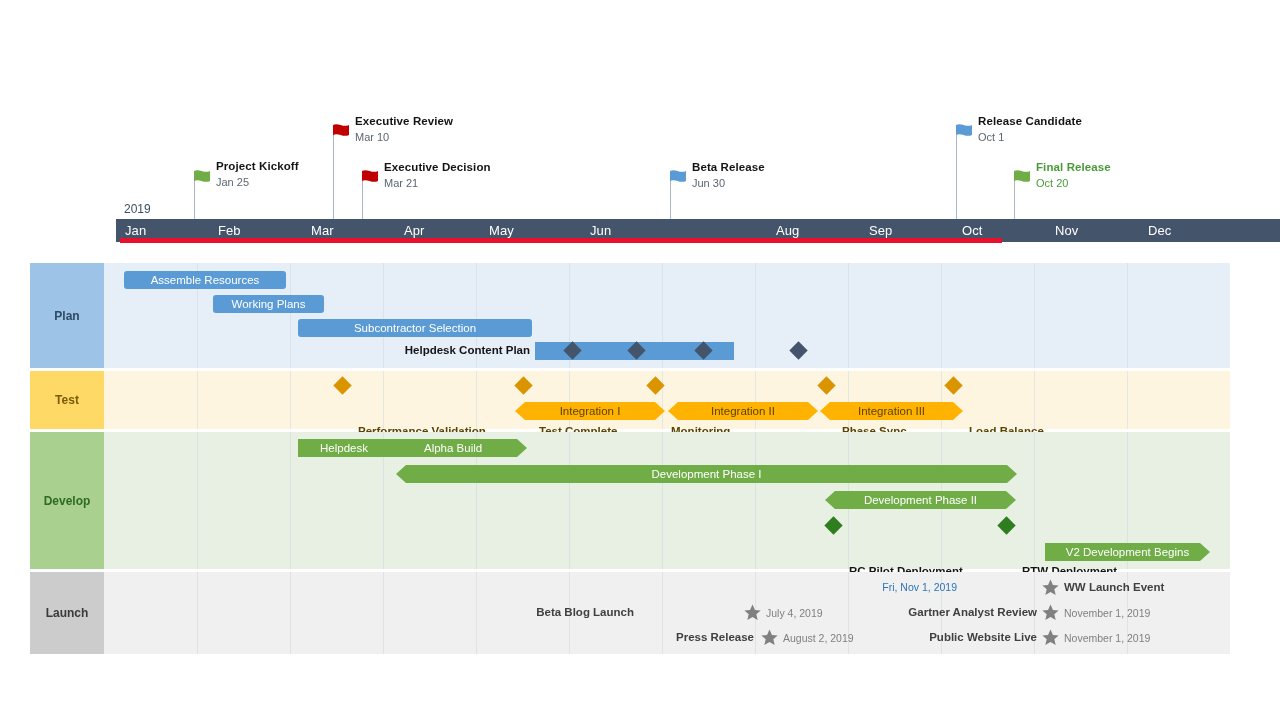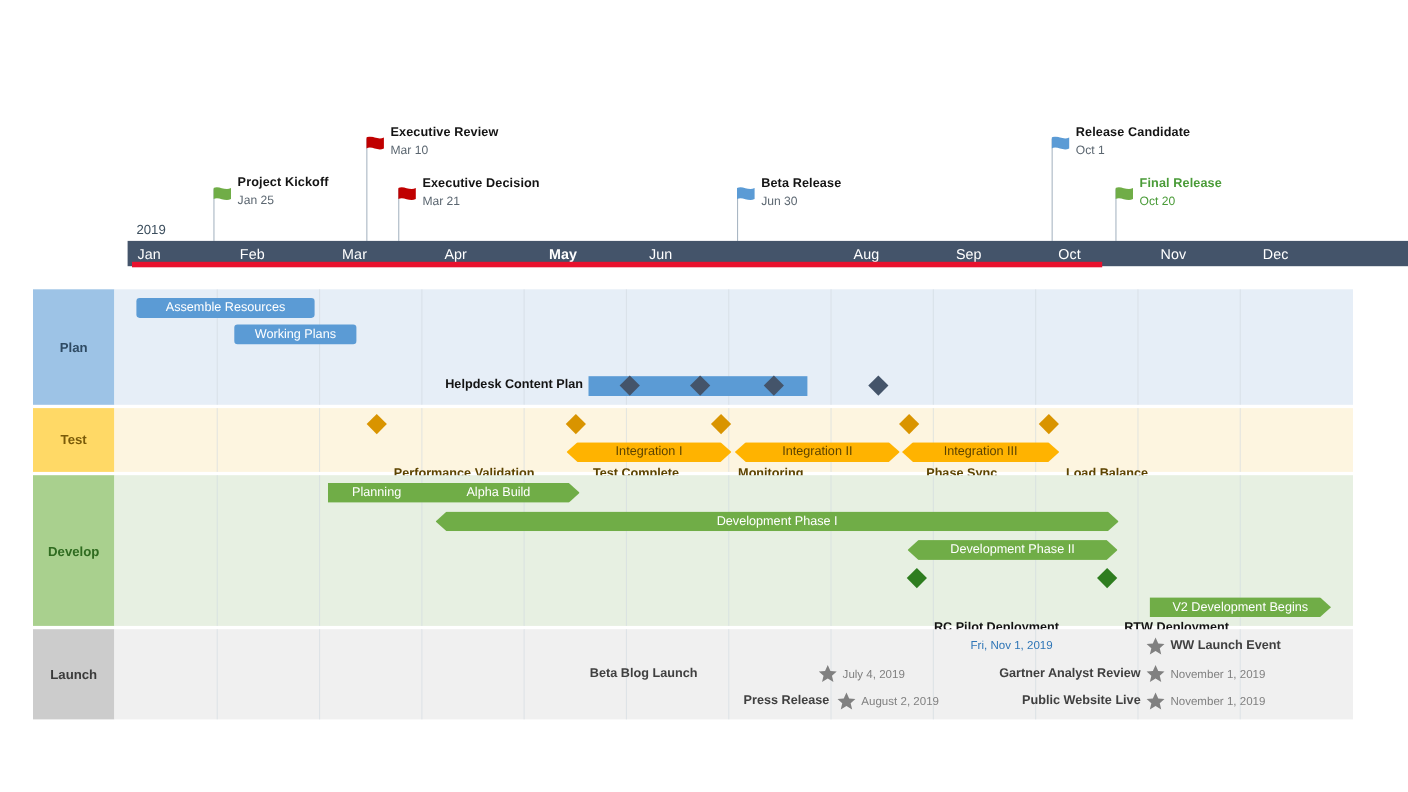--- a/index.html
+++ b/index.html
@@ -128,21 +128,21 @@
       </div>
     <div class="month" style="left:93px;width:93px;">
         <span>Feb</span>
       </div>
     <div class="month" style="left:186px;width:93px;">
         <span>Mar</span>
       </div>
     <div class="month" style="left:279px;width:93px;">
         <span>Apr</span>
       </div>
-    <div class="month" style="left:374px;width:93px;font-weight:bold;">
+    <div class="month" style="left:364px;width:93px;">
         <span>May</span>
       </div>
     <div class="month" style="left:465px;width:93px;">
         <span>Jun</span>
       </div>
     <div class="month" style="left:558px;width:93px;margin-top:44px;">
         <span>Jul</span>
       </div>
     <div class="month" style="left:651px;width:93px;">
         <span>Aug</span>
@@ -172,20 +172,21 @@
       <div class="gridline" style="left:465px;"></div>
         <div class="gridline" style="left:558px;"></div>
       <div class="gridline" style="left:651px;"></div>
         <div class="gridline" style="left:744px;"></div>
       <div class="gridline" style="left:837px;"></div>
         <div class="gridline" style="left:930px;"></div>
       <div class="gridline" style="left:1023px;"></div>
 
       <div class="bar bar-blue rounded" style="left:20px;top:8px;width:162px;">Assemble Resources</div>
       <div class="bar bar-blue rounded" style="left:109px;top:32px;width:111px;">Working Plans</div>
+      <div class="bar bar-blue rounded" style="left:194px;top:56px;width:234px;">Subcontractor Selection</div>
 
       <div class="bar-label-left" style="left:150px;top:81px;width:276px;">Helpdesk Content Plan</div>
       <div class="bar bar-blue" style="left:431px;top:79px;width:199px;">
         <div class="diamond d-slate" style="left:31px;top:2px;"></div>
         <div class="diamond d-slate" style="left:95px;top:2px;"></div>
         <div class="diamond d-slate" style="left:162px;top:2px;"></div>
       </div>
 
       <div class="diamond d-slate" style="left:688px;top:81px;"></div>
       <div class="ms-label slate" style="left:710px;top:81px;">Planning R2 Begin</div>
@@ -237,21 +238,21 @@
         <div class="gridline" style="left:372px;"></div>
       <div class="gridline" style="left:465px;"></div>
         <div class="gridline" style="left:558px;"></div>
       <div class="gridline" style="left:651px;"></div>
         <div class="gridline" style="left:744px;"></div>
       <div class="gridline" style="left:837px;"></div>
         <div class="gridline" style="left:930px;"></div>
       <div class="gridline" style="left:1023px;"></div>
 
       <div class="bar bar-green arrow-r" style="left:194px;top:7px;width:229px;">
-        <span style="position:absolute;left:22px;">Planning</span>
+        <span style="position:absolute;left:22px;">Helpdesk</span>
         <span style="position:absolute;left:126px;">Alpha Build</span>
       </div>
 
       <div class="bar bar-green arrow-lr" style="left:292px;top:33px;width:621px;">Development Phase I</div>
 
       <div class="bar bar-green arrow-lr" style="left:721px;top:59px;width:191px;">Development Phase II</div>
 
       <div class="diamond d-green" style="left:723px;top:87px;"></div>
       <div class="ms-label" style="left:745px;top:87px;">RC Pilot Deployment</div>
 

